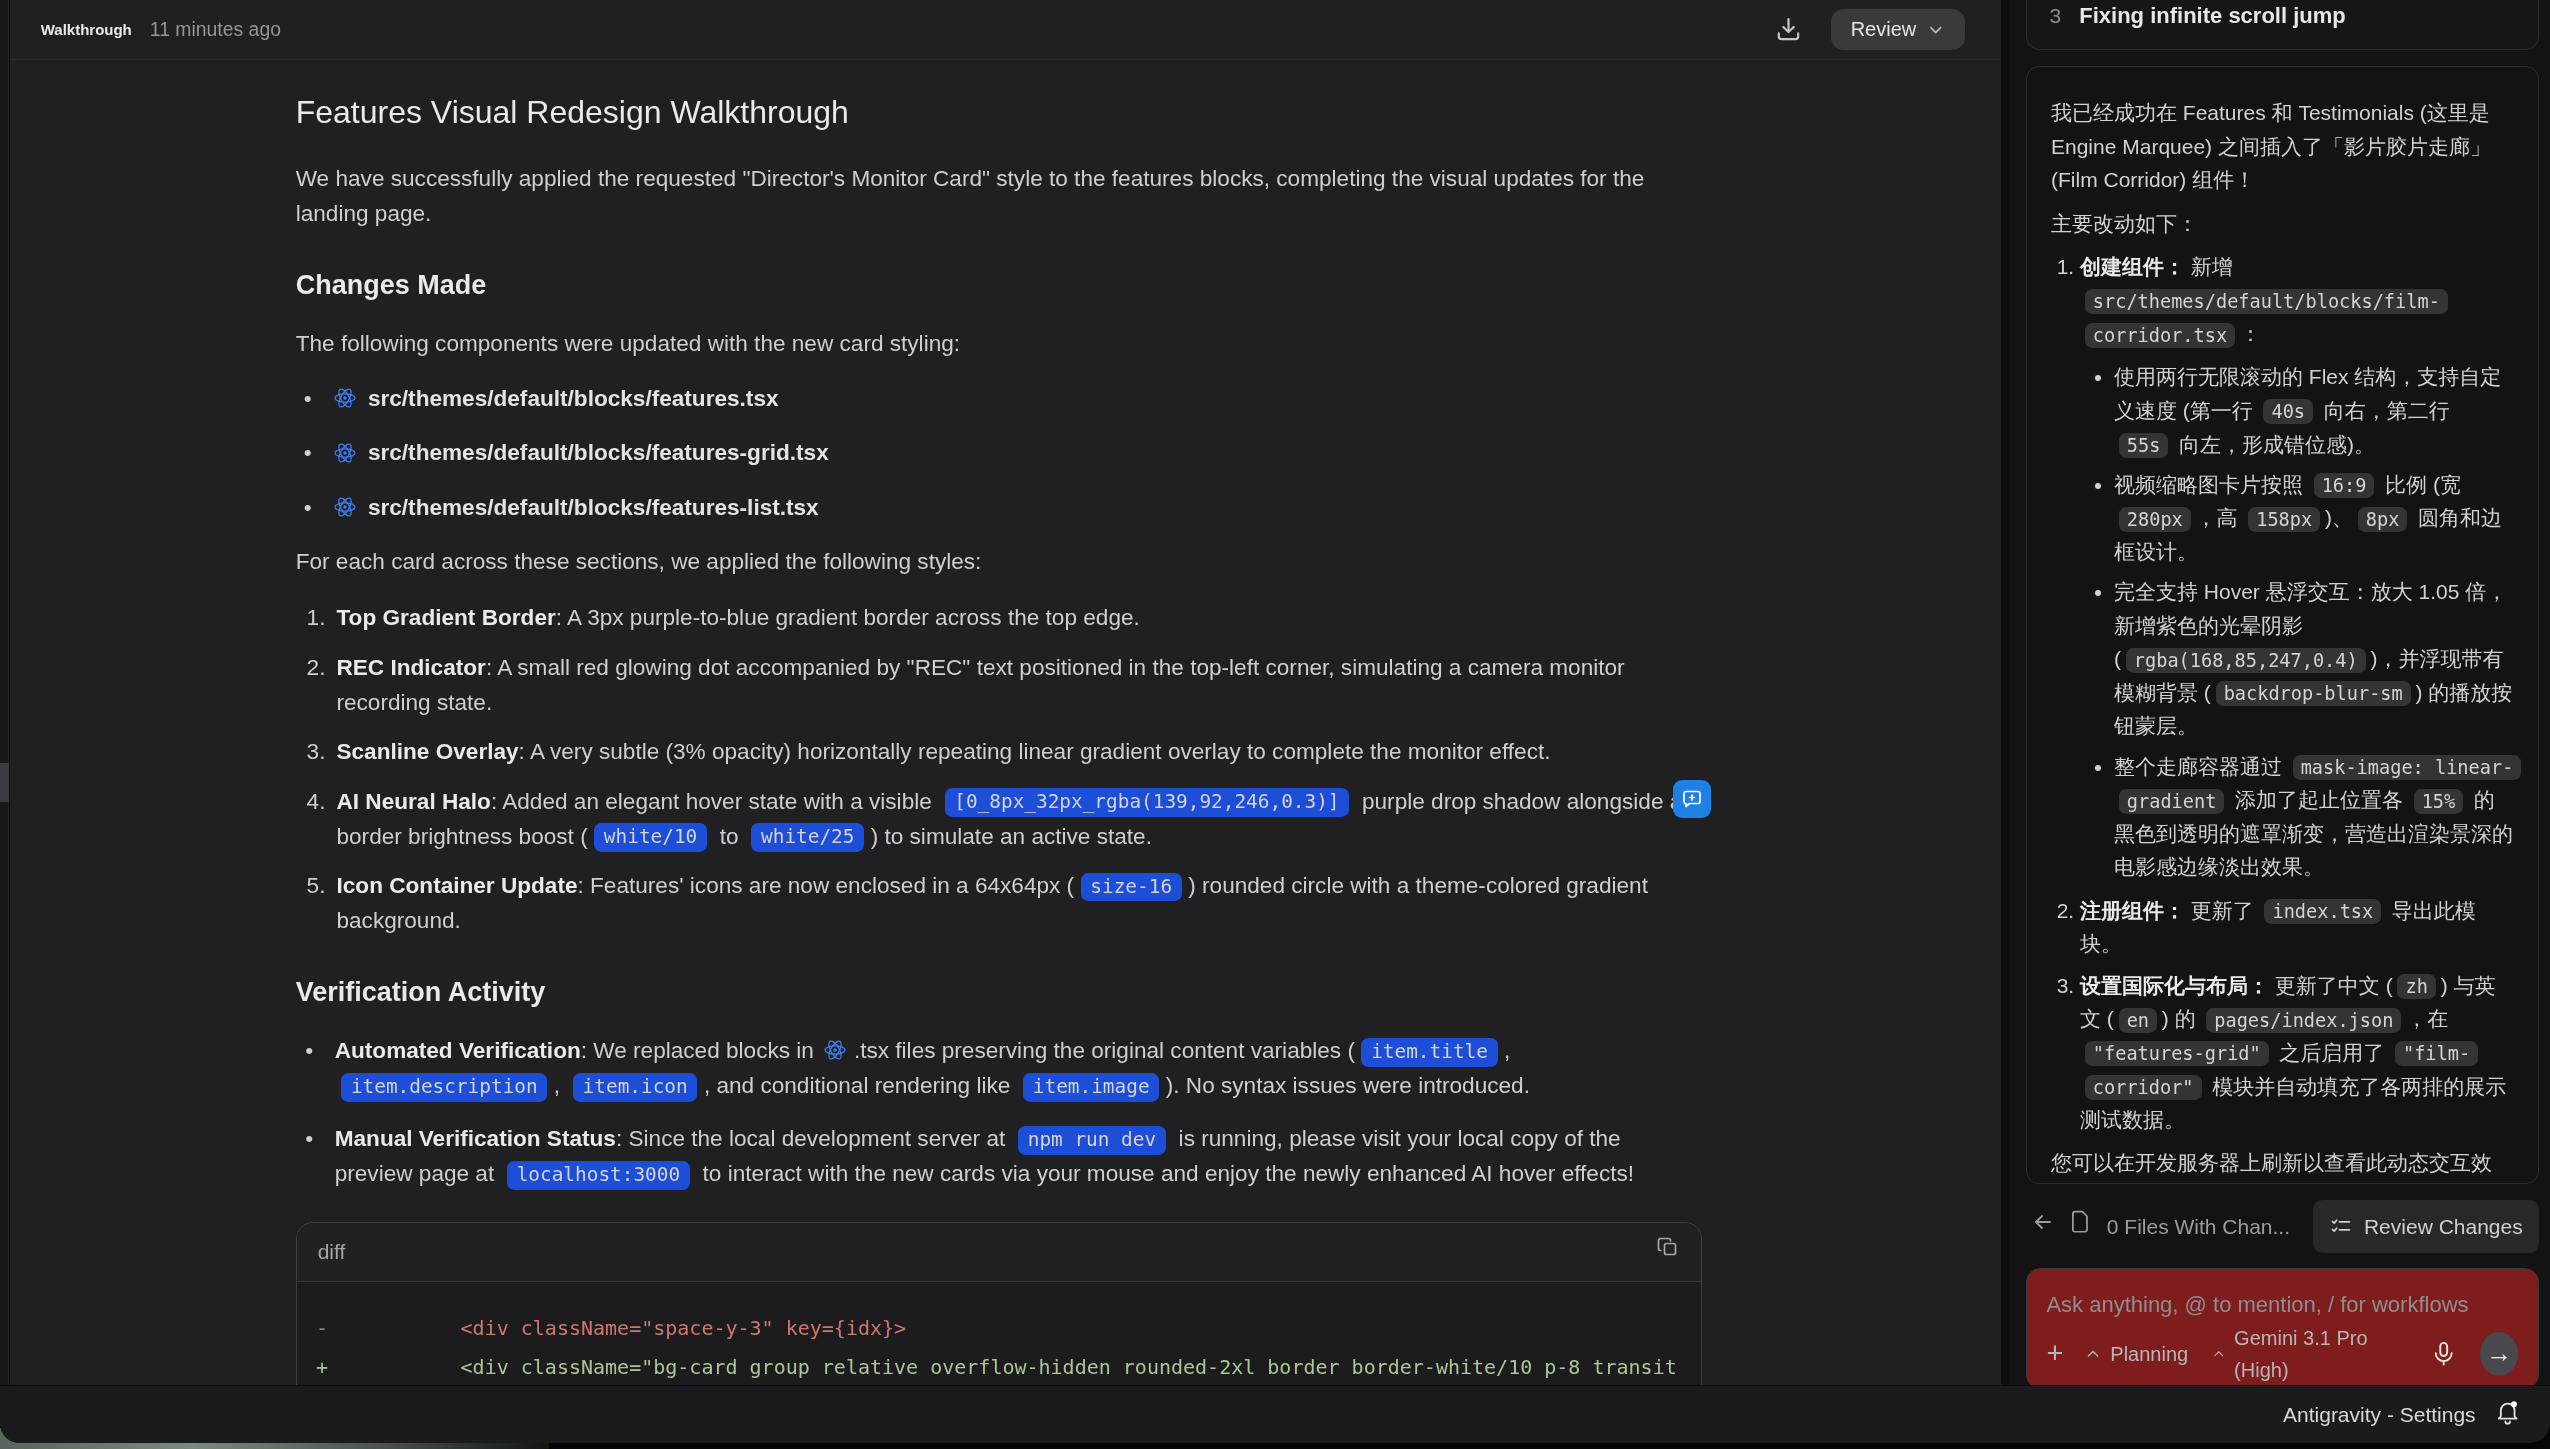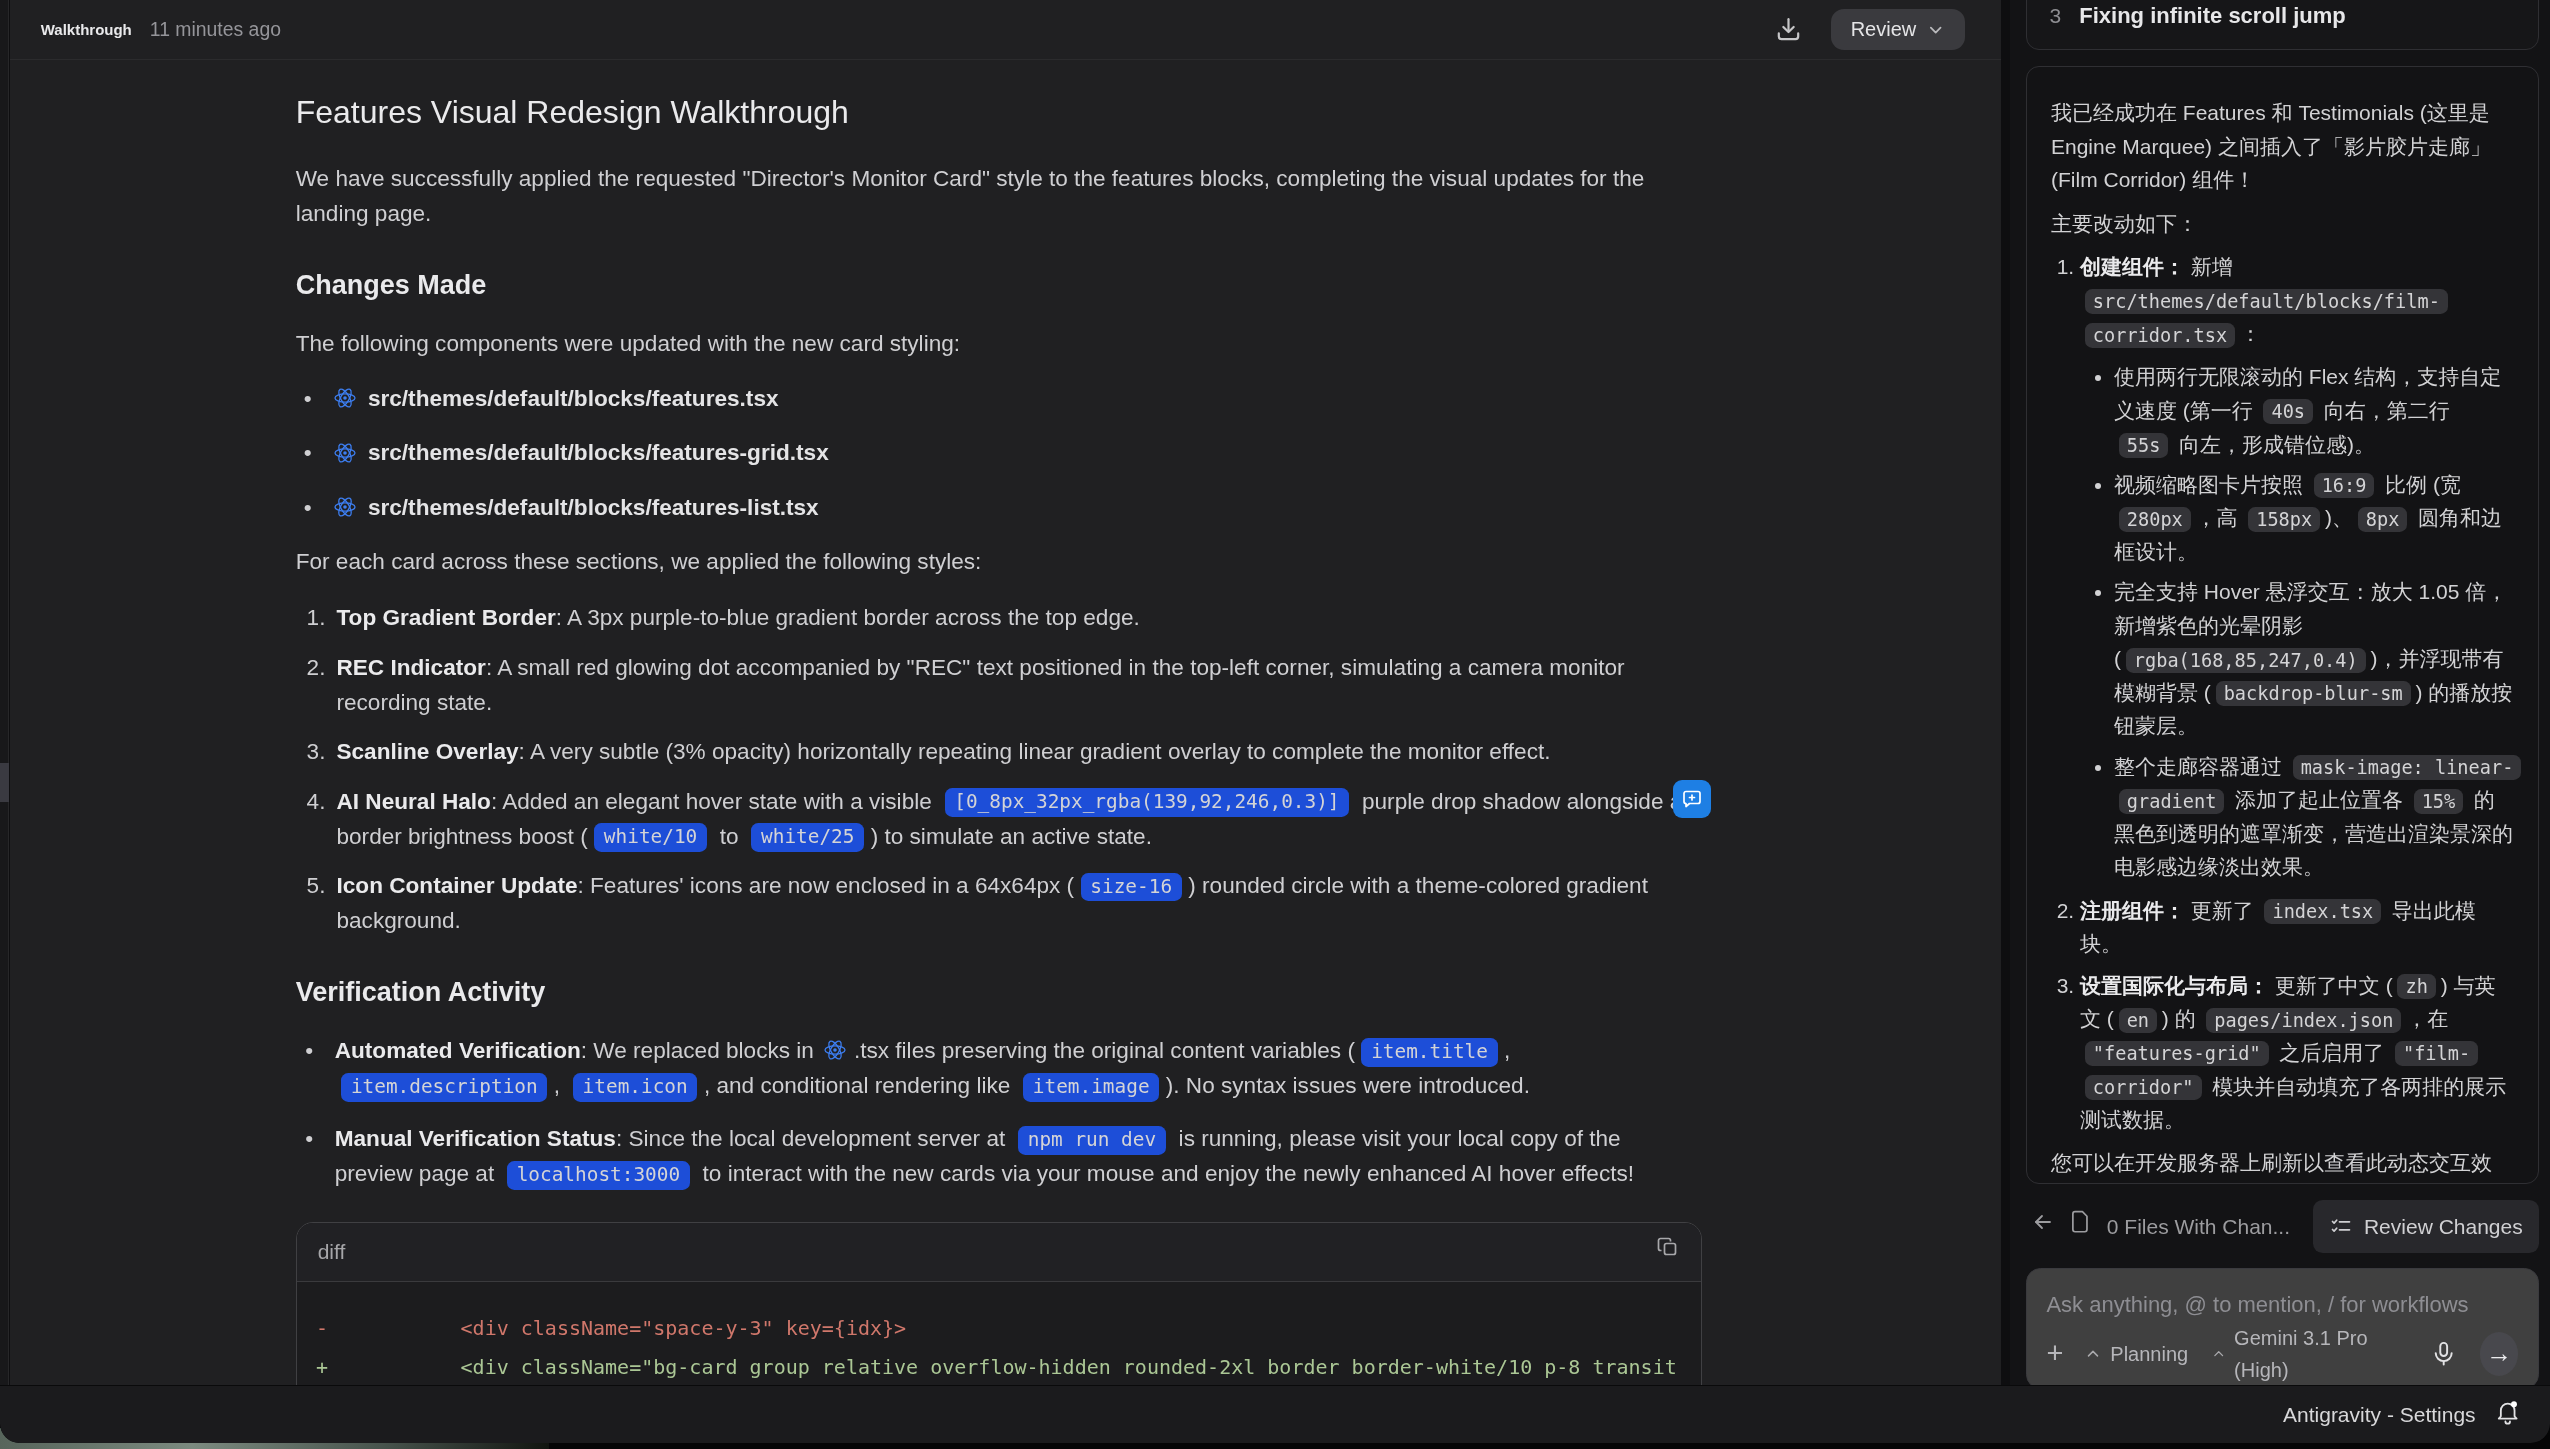--- a/index.html
+++ b/index.html
@@ -95,21 +95,21 @@
   .response-card ul > li { margin:6.5px 0; }
   .right-panel .chip { font-size:18.6px; background:#343438; padding:1.6px 8px 2.4px;
     margin:0 4.8px; white-space:normal; -webkit-box-decoration-break:clone; box-decoration-break:clone; }
 
   .files-row { flex:0 0 auto; display:flex; align-items:center; margin-top:16px; gap:13px;
     color:#9c9c9f; font-size:21px; padding-left:4.8px; }
   .files-row .truncated { flex:1; white-space:nowrap; overflow:hidden; text-overflow:ellipsis; }
   .review-changes-btn { display:flex; align-items:center; gap:11.3px; background:#28282c;
     border-radius:9.7px; padding:9.7px 16px; color:#d0d0d3; font-size:21px; flex:0 0 auto; }
 
-  .input-card { flex:0 0 auto; margin-top:14.5px; background:#404040; border:0.8px solid #3a3a3e;
+  .input-card { flex:0 0 auto; margin-top:14.5px; background:#7f1d1d; border:0.8px solid #3a3a3e;
     border-radius:14.5px; padding:18px 19.4px 14.5px; height:121px;
     display:flex; flex-direction:column; justify-content:space-between; }
   .placeholder { color:#8e8e93; font-size:22px; }
   .input-controls { display:flex; align-items:center; gap:8px; color:#b6b6ba; font-size:20px; }
   .ctrl-group { display:flex; align-items:center; gap:8px; margin-right:14.5px; }
   .plus-glyph { font-size:29px; color:#b6b6ba; line-height:1; margin-right:13px; }
   .controls-spacer { flex:1; }
   .mic-btn { margin-right:14.5px; display:flex; }
   .send-btn { width:44px; height:44px; border-radius:50%; background:#48484d;
     display:flex; align-items:center; justify-content:center; color:#ececee; font-size:26px; }

